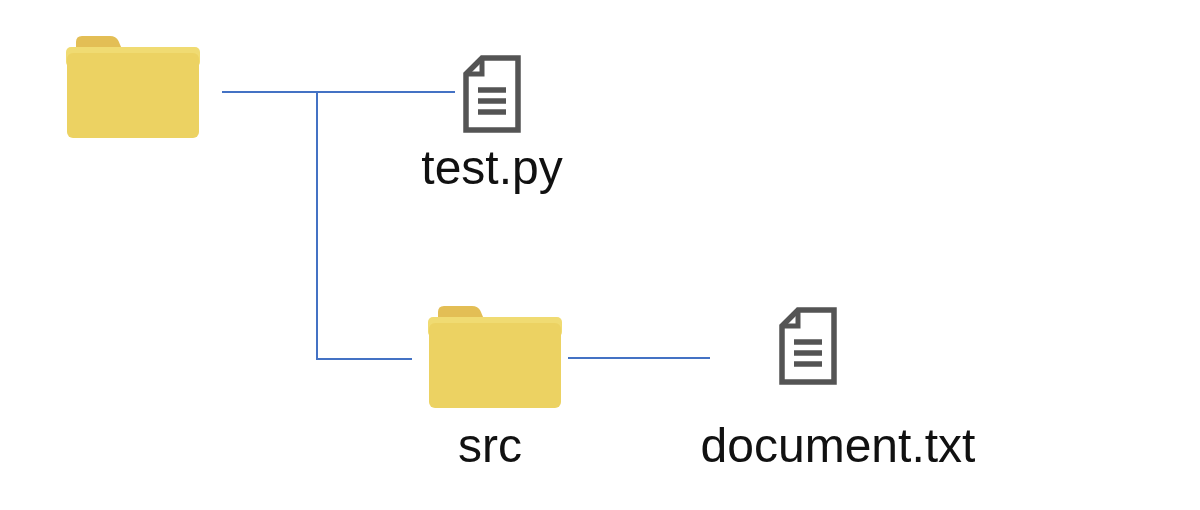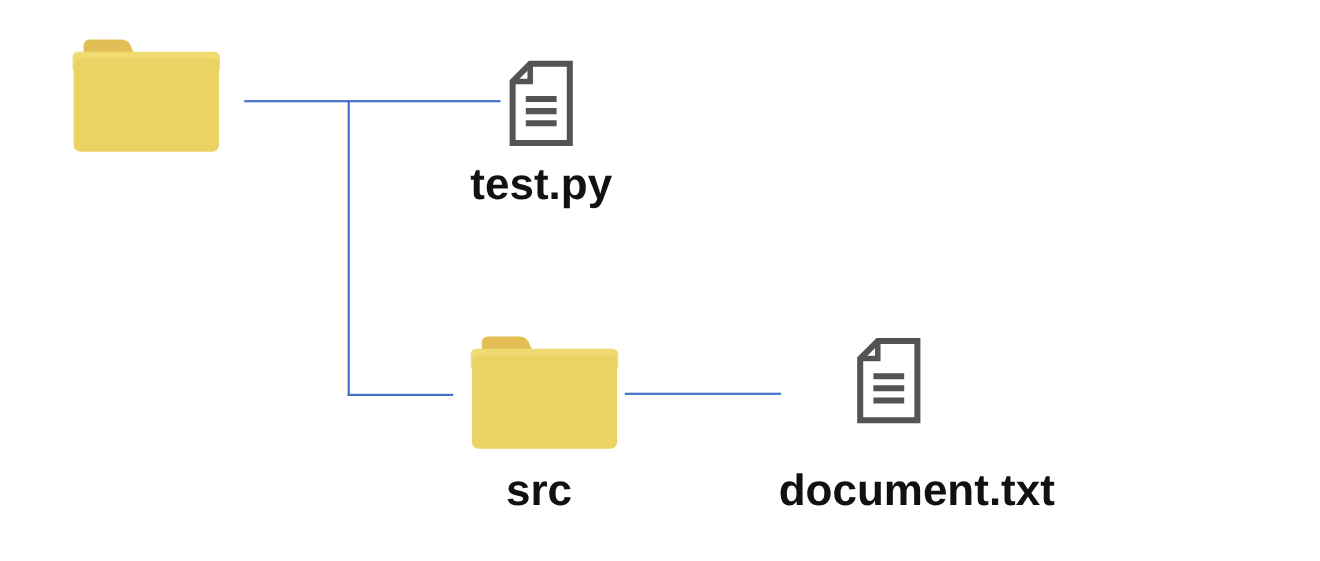--- a/index.html
+++ b/index.html
@@ -11,26 +11,25 @@
     overflow: hidden;
     font-family: "Liberation Sans", sans-serif;
   }
   .connector {
     position: absolute;
     background: var(--connector, #4472C4);
   }
   .node { position: absolute; }
   .node-label {
     position: absolute;
-    font-size: 40px;
+    font-size: 48px;
     line-height: 44px;
     color: var(--label_text, #111111);
     text-align: center;
     white-space: nowrap;
-    font-weight: bold;
   }
   
   .folder-tab  { fill: var(--folder_tab,  #E3BE55); }
   .folder-lip  { fill: var(--folder_lip,  #F0DB72); }
   .folder-body { fill: var(--folder_body, #ECD262); }
   
   .file-outline {
     fill: var(--file_fill, #FFFFFF);
     stroke: var(--file_stroke, #545454);
     stroke-width: 5.5;
@@ -87,15 +86,15 @@
 
   <div class="node" style="left:775px; top:305px;">
     <svg width="66" height="82" viewBox="0 0 66 80" aria-hidden="true">
       <path class="file-outline" d="M23,4 L59,4 L59,76 L7,76 L7,20 Z"></path>
       <path class="file-fold" d="M23,4 L23,20 L7,20"></path>
       <line class="file-line" x1="19" y1="36" x2="47" y2="36"></line>
       <line class="file-line" x1="19" y1="47" x2="47" y2="47"></line>
       <line class="file-line" x1="19" y1="58" x2="47" y2="58"></line>
     </svg>
   </div>
-  <div class="node-label" style="left:659px; top:424px; width:300px;text-align:right;">document.txt</div>
+  <div class="node-label" style="left:688px; top:424px; width:300px;">document.txt</div>
 
 </div>
 
 </body></html>

